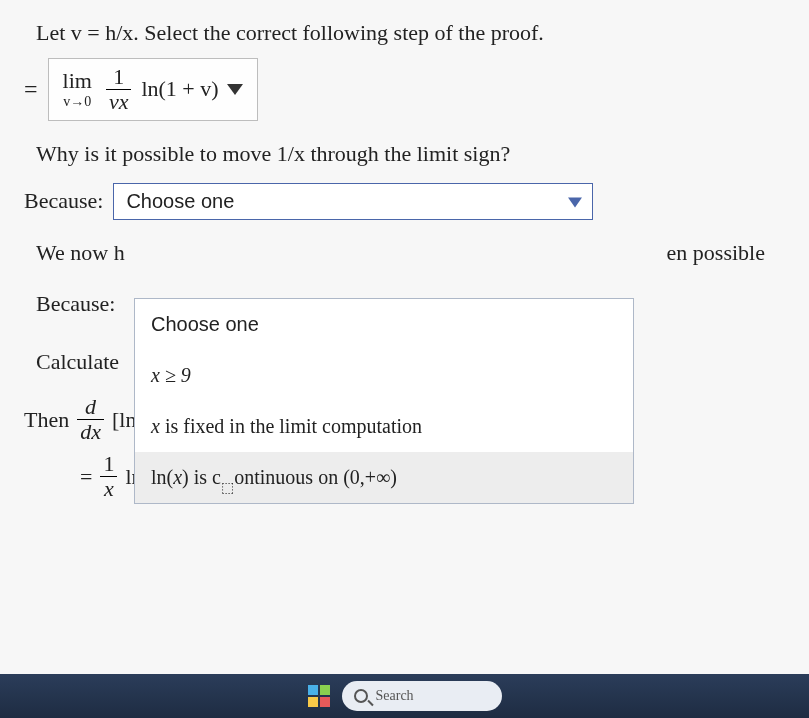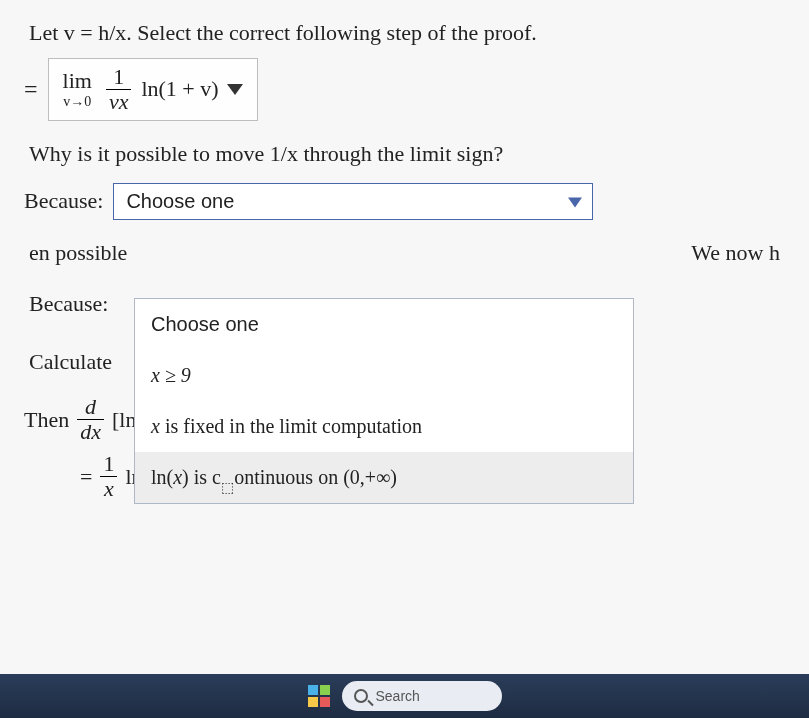--- a/index.html
+++ b/index.html
@@ -7,21 +7,21 @@
       font-family: "Times New Roman", Georgia, serif;
       font-size: 22px;
       background: #f7f7f7;
       color: #222;
       width: 809px;
       height: 718px;
       overflow: hidden;
       position: relative;
       padding: 8px 24px 0 24px;
     }
-    .line { margin: 10px 5px; line-height: 1.35; }
+    .line { margin: 10px 12px; line-height: 1.35; }
     .eq-row { display: flex; align-items: center; gap: 10px; margin: 8px 0 18px 0; }
     .equals { font-size: 24px; }
     .boxed {
       border: 1px solid #bdbdbd;
       background: #fefefe;
       display: inline-flex;
       align-items: center;
       padding: 6px 14px;
       gap: 8px;
     }
@@ -118,21 +118,21 @@
     }
     .mag {
       width: 14px; height: 14px; border: 2px solid #555; border-radius: 50%;
       position: relative;
     }
     .mag::after{
       content:""; position:absolute; width:7px; height:2px; background:#555;
       transform: rotate(45deg); left: 11px; top: 11px;
     }
     .search-text {
-      font-family: Liberation Sans, sans-serif; font-size: 14px; color: #555;
+      font-family: Liberation Serif, serif; font-size: 14px; color: #555;
     }
     .frac { display:inline-block; text-align:center; vertical-align:middle; margin:0 2px;}
     .frac .num { display:block; border-bottom:1.5px solid #000; padding:0 3px; line-height:1.1;}
     .frac .den { display:block; padding:0 3px; line-height:1.1;}
     .lim { display:inline-block; text-align:center; vertical-align:middle; margin-right:4px;}
     .lim .top{display:block; font-size:22px;}
     .lim .bot{display:block; font-size:14px; }
     .bigbracket { font-size:30px; vertical-align:middle;}
   </style>
 </head>
@@ -165,22 +165,22 @@
 <div class="because-row">
   <span>Because:</span>
   <span class="select">
     <span>Choose one</span>
     <span class="tri"><span class="triangle-down"></span></span>
   </span>
 </div>
 
 <div class="behind">
   <div class="line" style="display:flex; justify-content:space-between;">
+    <span>We now h</span>
     <span style="margin-right:8px;">en possible</span>
-    <span>We now h</span>
   </div>
   <div class="line" style="margin-top:22px;"><span>Because:</span></div>
   <div class="line" style="margin-top:28px;"><span>Calculate</span></div>
 </div>
 
 <div class="dropdown">
   <div class="opt placeholder">
     <span>Choose one</span>
   </div>
   <div class="opt">

